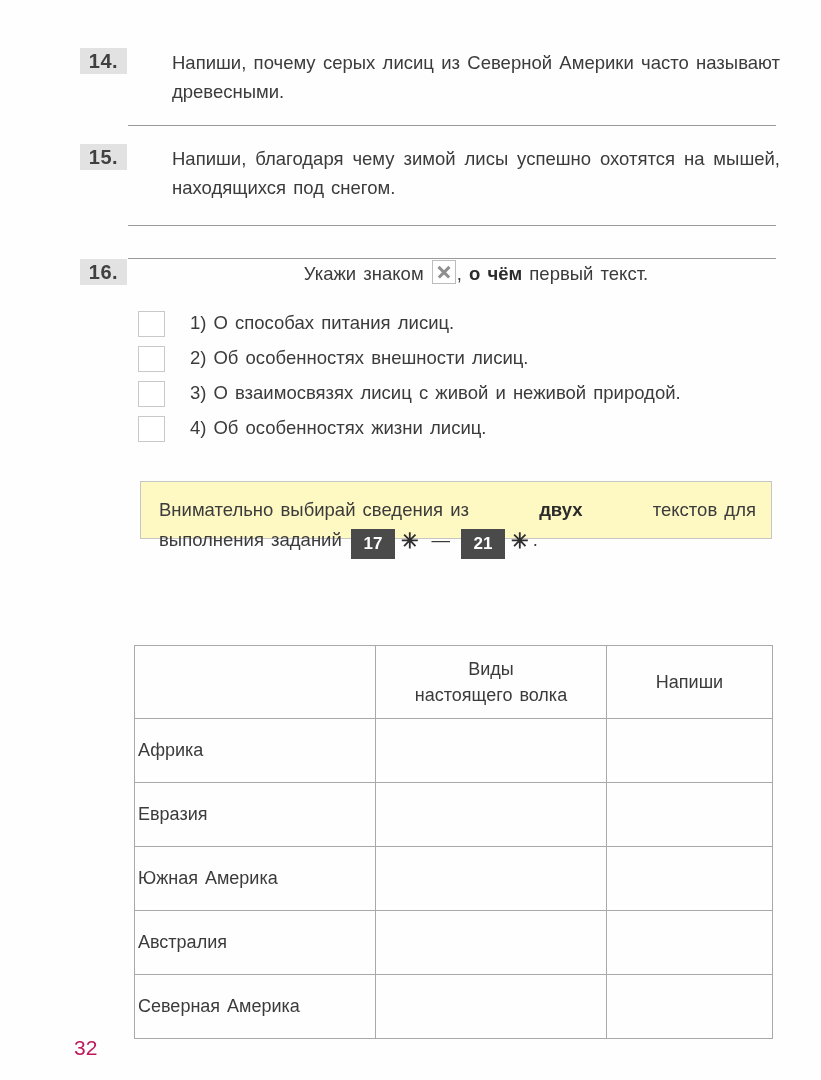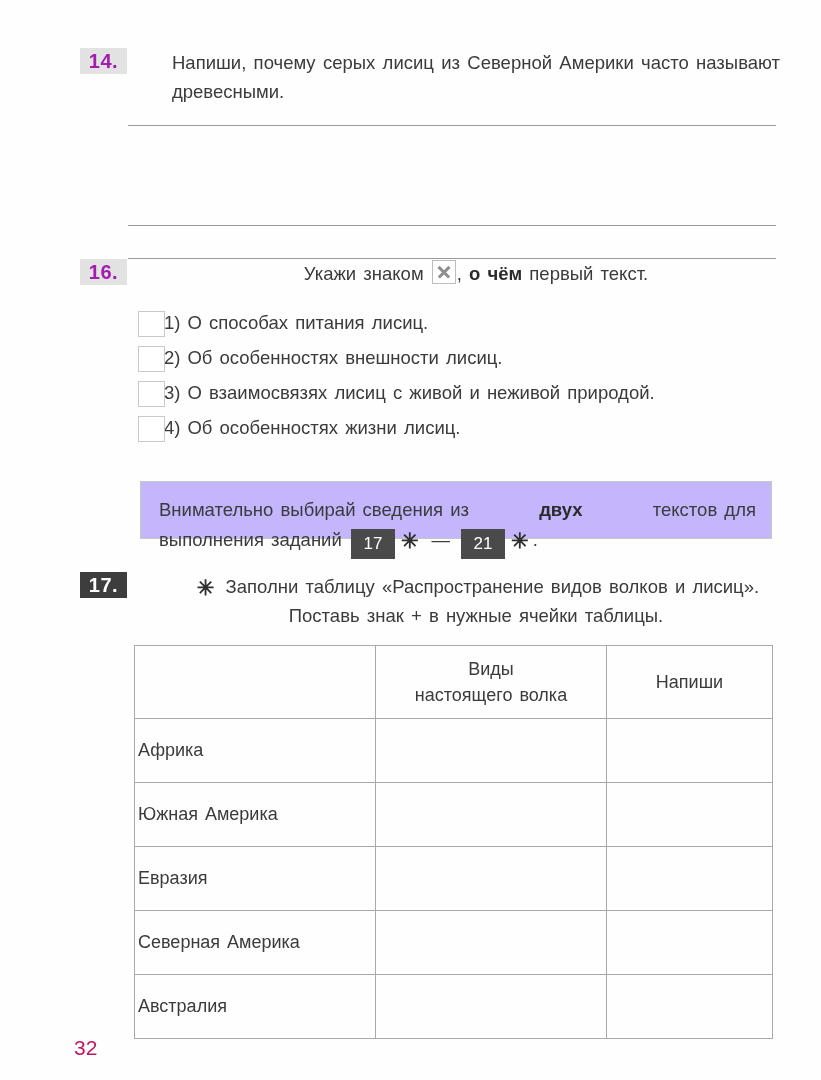--- a/index.html
+++ b/index.html
@@ -29,21 +29,21 @@
     width: 700px;
   }
   .task-num {
     position: absolute;
     left: 0;
     top: 0;
     width: 47px;
     height: 26px;
     box-sizing: border-box;
     background: #e2e2e2;
-    color: #a21caf;
+    color: #404040;
     font-size: 20px;
     font-weight: bold;
     letter-spacing: 0.5px;
     text-align: center;
     line-height: 26px;
   }
   .task-num.dark {
     background: #3d3d3d;
     color: #ffffff;
   }
@@ -94,21 +94,21 @@
   .options {
     position: absolute;
     left: 138px;
     top: 308px;
     width: 640px;
   }
   .option {
     position: relative;
     min-height: 33px;
     margin-bottom: 2px;
-    padding-left: 26px;
+    padding-left: 52px;
     font-size: 18.5px;
     line-height: 29px;
     word-spacing: 2px;
   }
   .checkbox {
     position: absolute;
     left: 0;
     top: 3px;
     width: 27px;
     height: 26px;
@@ -120,21 +120,21 @@
 
   
   .note {
     position: absolute;
     left: 140px;
     top: 481px;
     width: 632px;
     height: 58px;
     box-sizing: border-box;
     border: 1.5px solid #c6c6c6;
-    background: #c4b5fd;
+    background: #fef9c3;
     padding: 13px 18px 0 18px;
   }
   .note-line {
     font-size: 18.5px;
     line-height: 30px;
     word-spacing: 2px;
     white-space: nowrap;
   }
   .note-line.justified {
     display: flex;
@@ -142,21 +142,21 @@
     width: 597px;
   }
   .numbadge {
     display: inline-block;
     min-width: 34px;
     padding: 4px 5px;
     height: 22px;
     line-height: 22px;
     background: #4a4a4a;
     color: #ffffff;
-    font-weight: normal;
+    font-weight: bold;
     font-size: 17px;
     text-align: center;
     vertical-align: -3px;
     margin: 0 2px;
   }
   .ast {
     display: inline-block;
     font-size: 21px;
     line-height: 1;
     color: #2e2e2e;
@@ -217,20 +217,24 @@
 <body>
 
 <div class="page">
 
   <div class="task" style="top:48px;">
     <div class="task-num">14.</div>
     <div class="task-body">Напиши, почему серых лисиц из Северной Америки часто называют древесными.</div>
   </div>
   <div class="rule" style="top:125px;"></div>
 
+  <div class="task" style="top:144px;">
+    <div class="task-num">15.</div>
+    <div class="task-body">Напиши, благодаря чему зимой лисы успешно охотятся на мышей, находящихся под снегом.</div>
+  </div>
   <div class="rule" style="top:225px;"></div>
   <div class="rule" style="top:258px;"></div>
 
   <div class="task" style="top:259px;">
     <div class="task-num">16.</div>
     <div class="task-body nojust">
       <span>Укажи знаком</span>
       <span class="xbox"></span><span>,</span>
       <b>о чём</b>
       <span>первый текст.</span>
@@ -261,28 +265,20 @@
       <span>Внимательно выбирай сведения из</span>
       <b>двух</b>
       <span>текстов для</span>
     </div>
     <div class="note-line">
       <span>выполнения заданий</span>
       <span class="numbadge">17</span><span class="ast">✳</span><span class="dash">—</span><span class="numbadge">21</span><span class="ast">✳</span><span>.</span>
     </div>
   </div>
 
-  <div class="task" style="top:572px;">
-    <div class="task-num dark">17.</div>
-    <div class="task-body nojust">
-      <span class="ast">✳</span>
-      <span>Заполни таблицу «Распространение видов волков и</span>
-      <span>лисиц». Поставь знак + в нужные ячейки таблицы.</span>
-    </div>
-  </div>
 
   <table class="tbl">
     <colgroup>
         <col class="c1">
         <col class="c2">
         <col class="c3">
       </colgroup>
     <thead>
       <tr>
         <th></th>
@@ -293,36 +289,36 @@
         <th>Напиши</th>
       </tr>
     </thead>
     <tbody>
       <tr>
         <td class="rowlabel">Африка</td>
         <td></td>
         <td></td>
       </tr>
       <tr>
+        <td class="rowlabel">Евразия</td>
+        <td></td>
+        <td></td>
+      </tr>
+      <tr>
         <td class="rowlabel">Южная  Америка</td>
         <td></td>
         <td></td>
       </tr>
       <tr>
-        <td class="rowlabel">Евразия</td>
+        <td class="rowlabel">Австралия</td>
         <td></td>
         <td></td>
       </tr>
       <tr>
         <td class="rowlabel">Северная  Америка</td>
-        <td></td>
-        <td></td>
-      </tr>
-      <tr>
-        <td class="rowlabel">Австралия</td>
         <td></td>
         <td></td>
       </tr>
     </tbody>
   </table>
 
   <div class="pagenum">32</div>
 
 </div>
 

